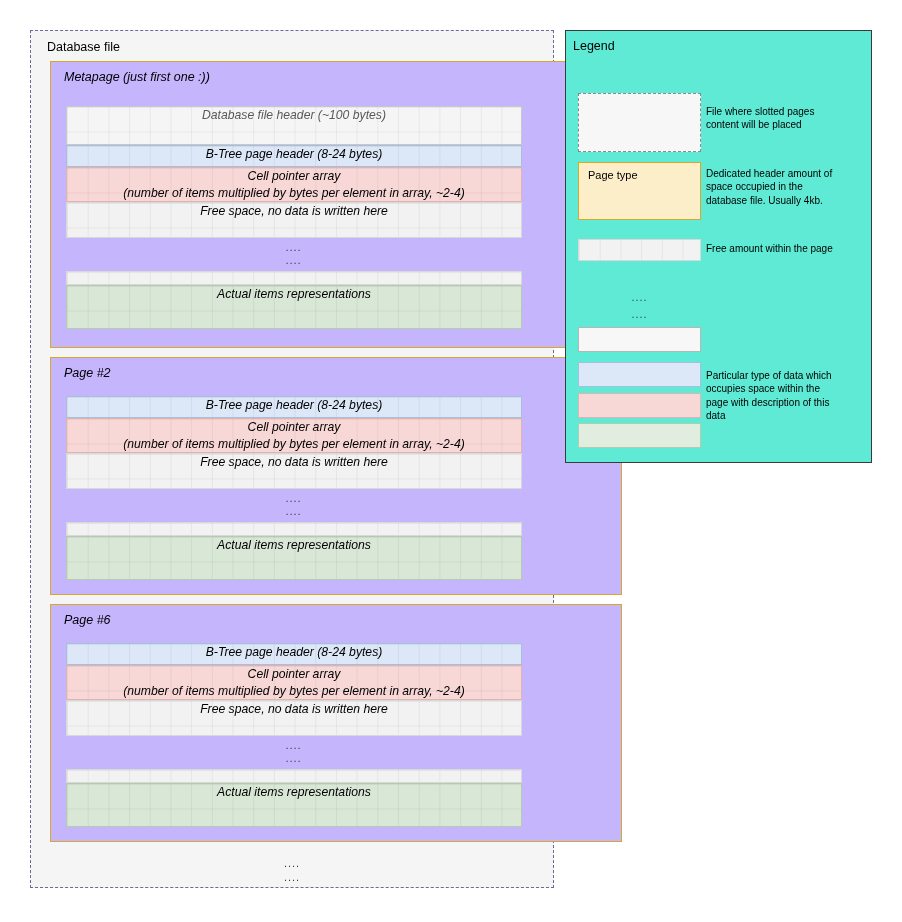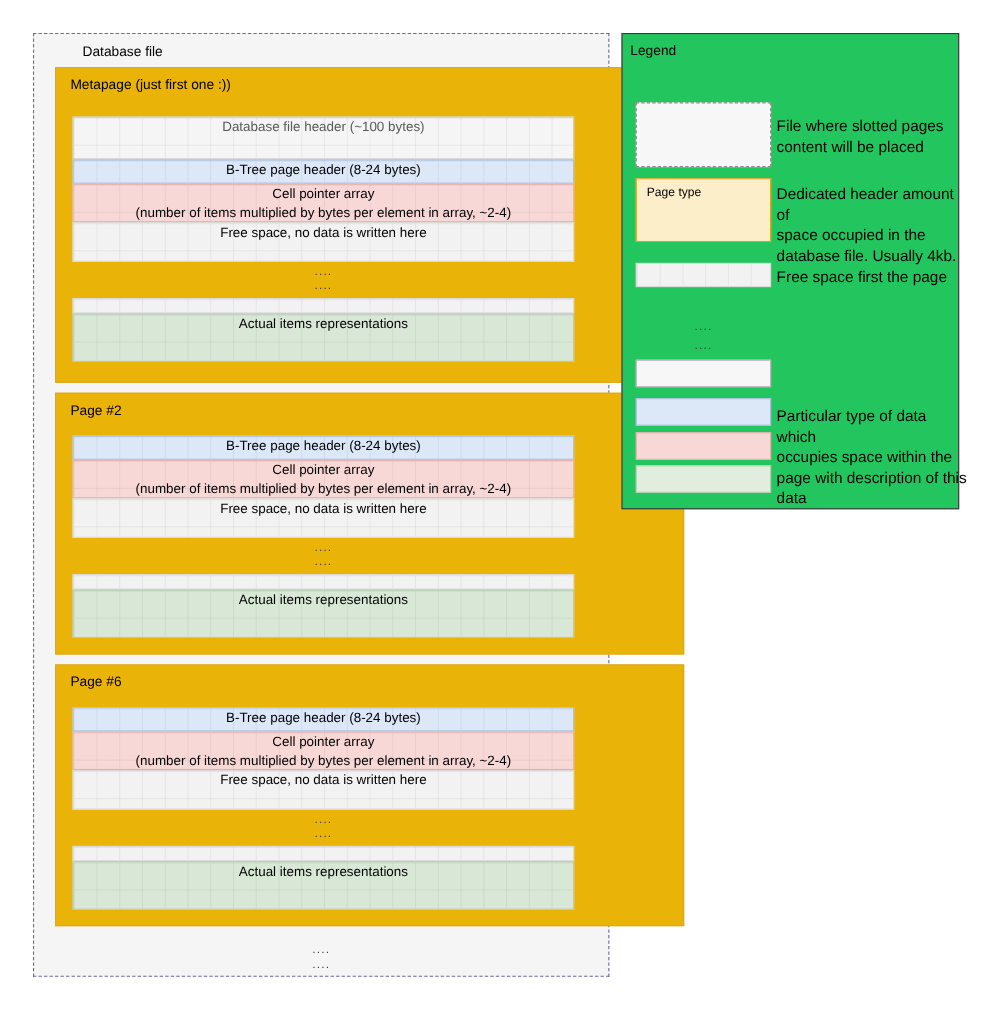--- a/index.html
+++ b/index.html
@@ -29,31 +29,31 @@
     border: 1px dashed #6a6a9a;
     box-sizing: border-box;
   }
   #db-file-title {
     position: absolute;
     left: 16px;
     top: 9px;
     font-size: 12.5px;
     color: #000;
     white-space: nowrap;
-    margin-left: 28px;
   }
 
   
   .page-box {
     position: absolute;
     left: 19px;
     width: 572px;
-    background: #eab308;
+    background: #c4b5fd;
     border: 1px solid #d9a828;
     box-sizing: border-box;
+    font-style: italic;
   }
   .page-title {
     position: absolute;
     left: 13px;
     top: 8px;
     font-size: 12.5px;
     color: #000;
     white-space: nowrap;
   }
 
@@ -144,37 +144,37 @@
     line-height: 1.3;
   }
 
   
   #legend {
     position: absolute;
     left: 565px;
     top: 30px;
     width: 307px;
     height: 433px;
-    background: #22c55e;
+    background: #5eead4;
     border: 1px solid #3a3a3a;
     box-sizing: border-box;
   }
   #legend-title {
     position: absolute;
     left: 7px;
     top: 8px;
     font-size: 12.5px;
   }
   .legend-swatch {
     position: absolute;
     box-sizing: border-box;
   }
   .legend-text {
     position: absolute;
-    font-size: 14px;
+    font-size: 10px;
     line-height: 1.33;
     color: #000;
     white-space: pre-line;
   }
   .sw-file {
     background: #f7f7f7;
     border: 1px dashed #8a8a8a;
   }
   .sw-page {
     background: #fdeeca;
@@ -300,21 +300,21 @@
 content will be placed</div>
 
   <div class="legend-swatch sw-page" style="left:12px; top:131px; width:123px; height:58px;">
     <span class="sw-page-label">Page type</span>
   </div>
   <div class="legend-text" style="left: 140px; top: 136px; width: 170px; white-space: pre-line;">Dedicated header amount of
 space occupied in the
 database file. Usually 4kb.</div>
 
   <div class="legend-swatch sw-freespace" style="left:12px; top:208px; width:123px; height:22px;"></div>
-  <div class="legend-text" style="left:140px; top:211px; width:170px;">Free space first the page</div>
+  <div class="legend-text" style="left:140px; top:211px; width:170px;">Free amount within the page</div>
 
   <div class="sw-dots" style="left:12px; top:258px; width:123px;">
     <div>....</div>
     <div>....</div>
   </div>
 
   <div class="legend-swatch sw-gray" style="left:12px; top:296px; width:123px; height:25px;"></div>
   <div class="legend-swatch sw-blue" style="left:12px; top:331px; width:123px; height:25px;"></div>
   <div class="legend-swatch sw-pink" style="left:12px; top:362px; width:123px; height:25px;"></div>
   <div class="legend-swatch sw-green" style="left:12px; top:392px; width:123px; height:25px;"></div>

